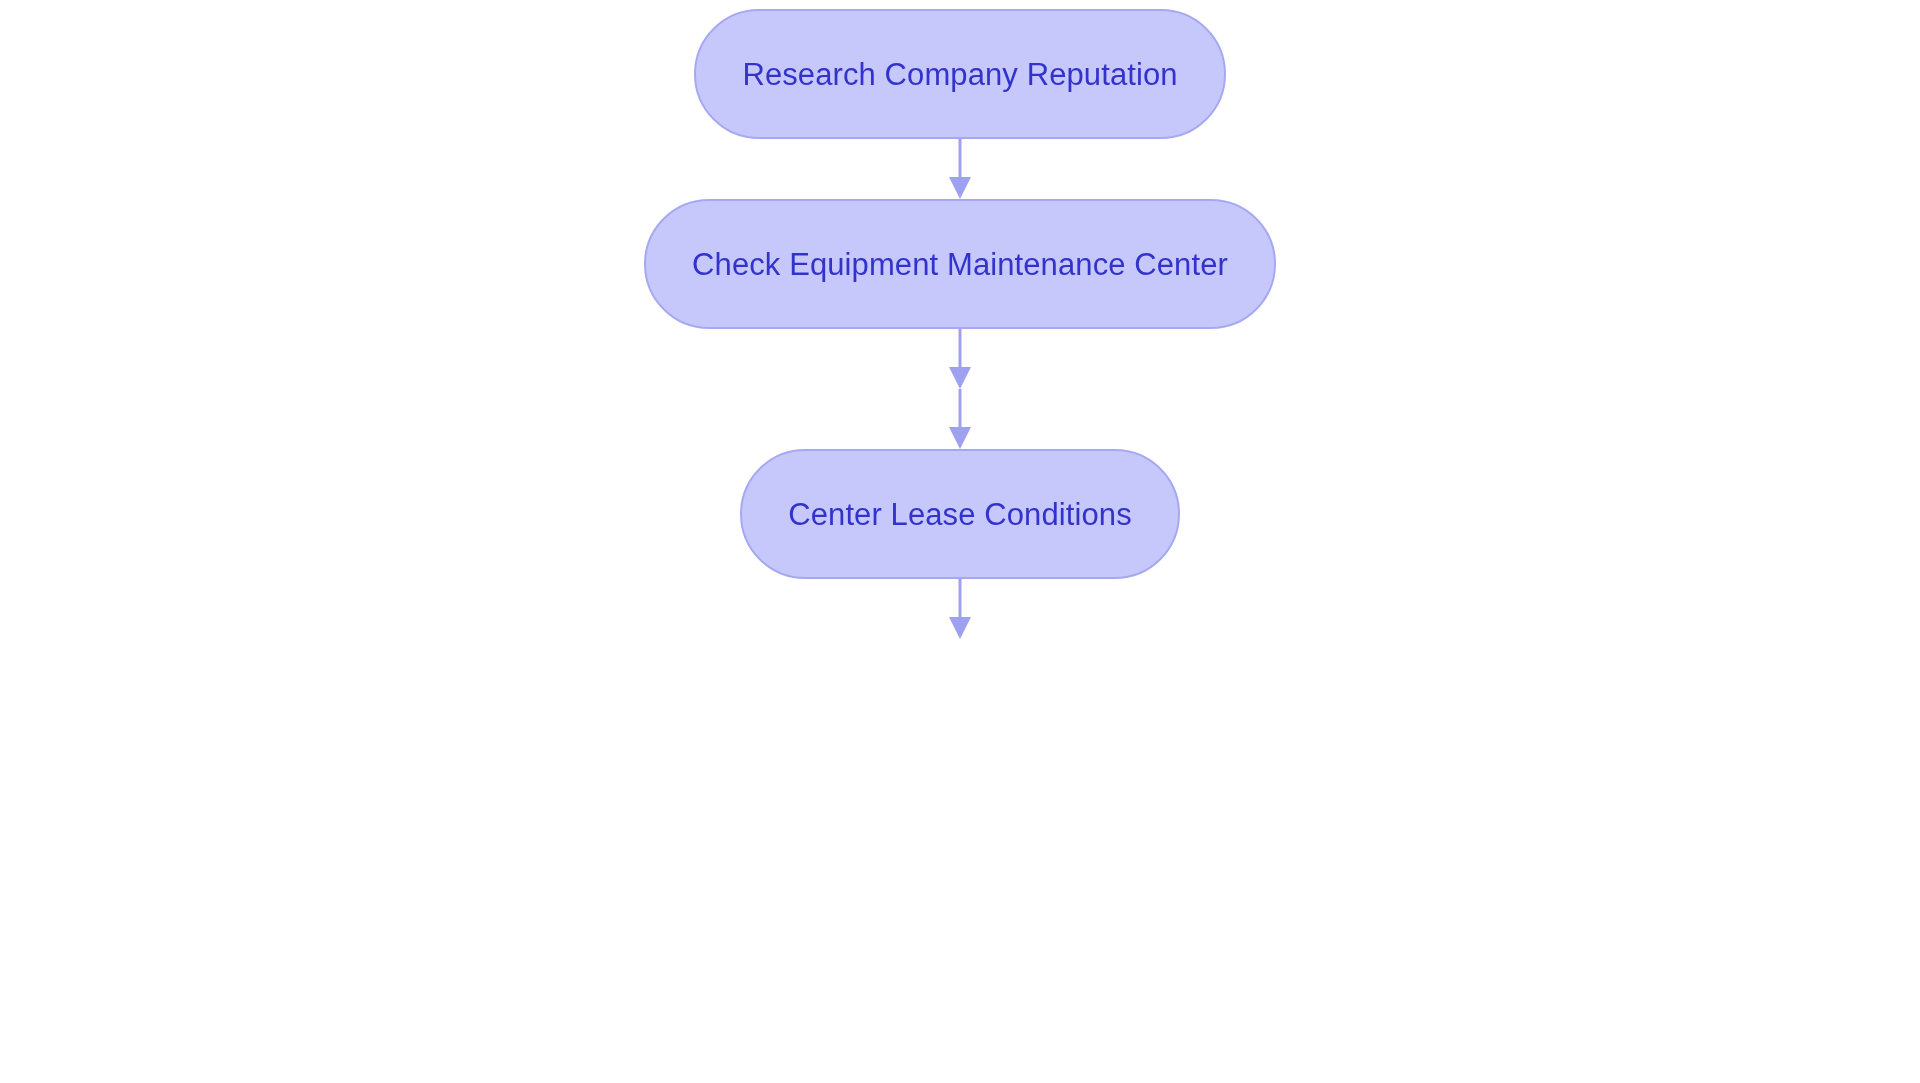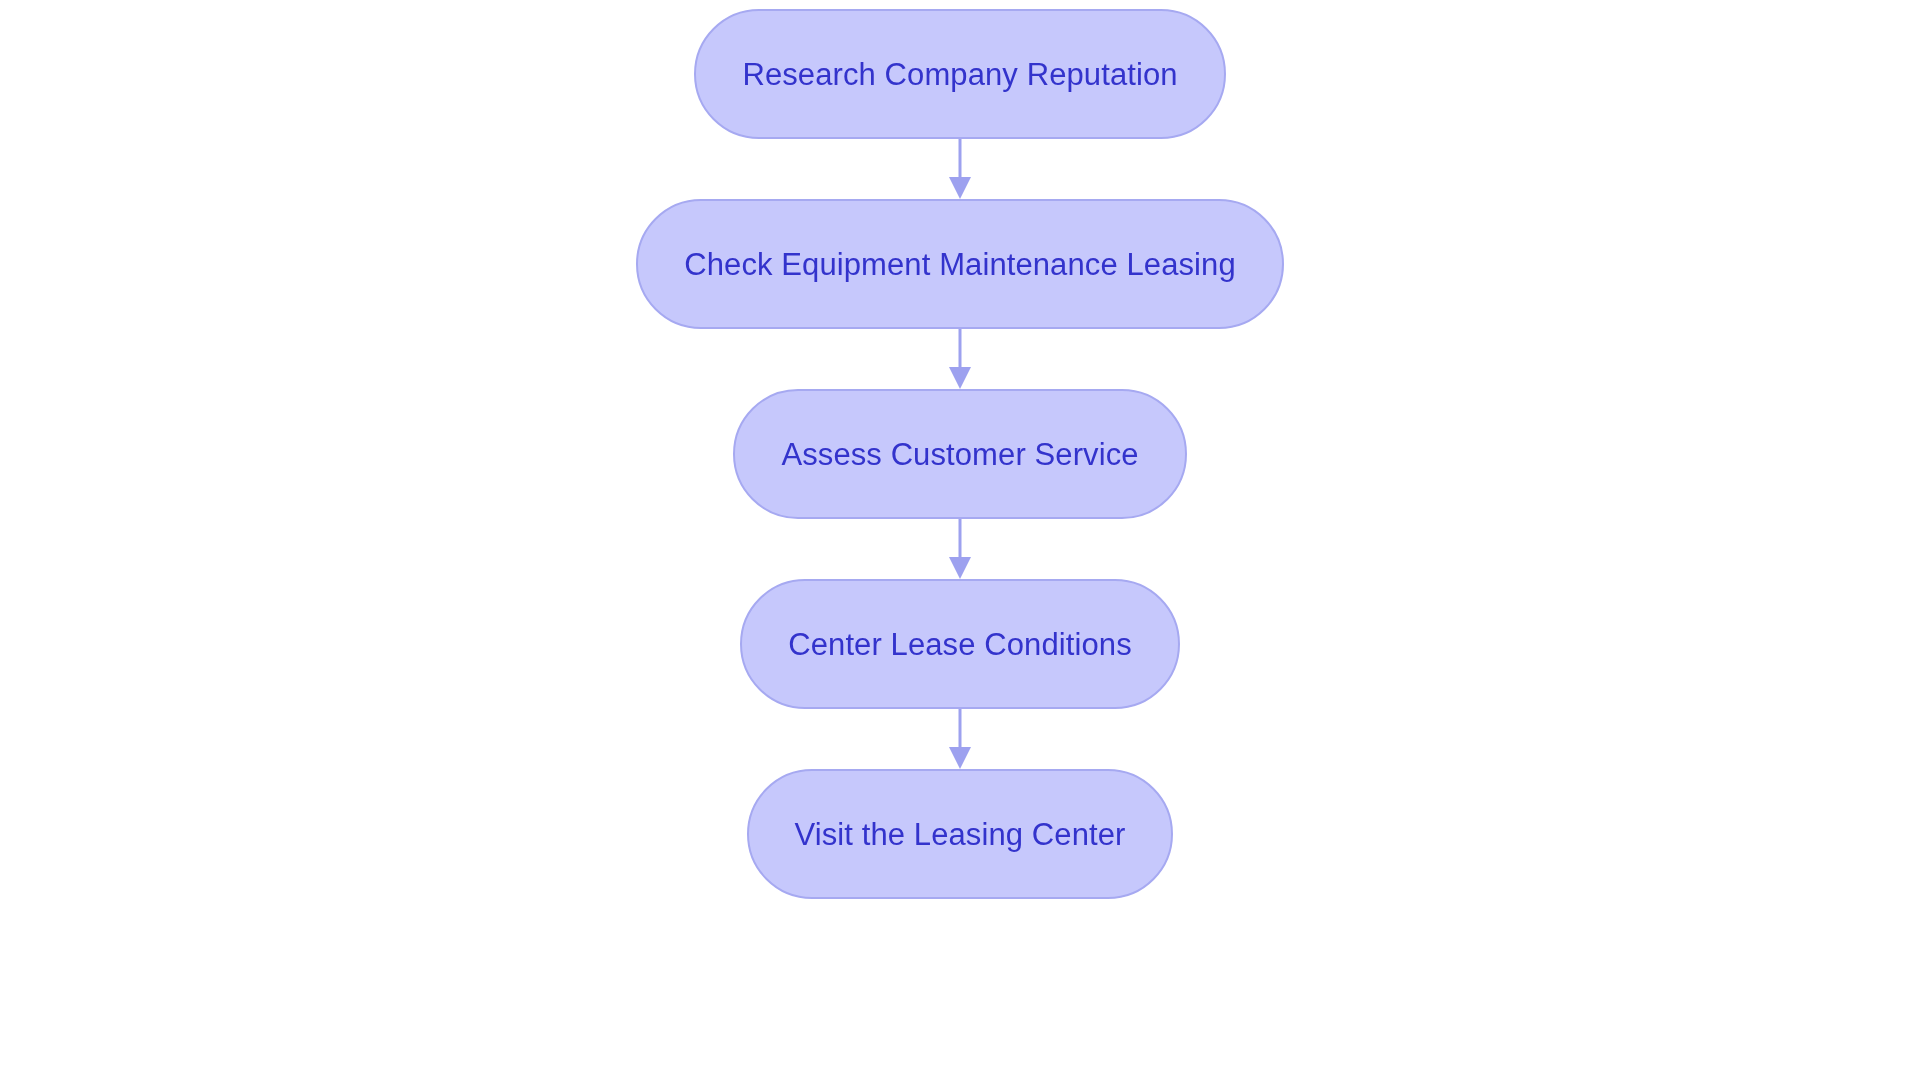--- a/index.html
+++ b/index.html
@@ -98,44 +98,38 @@
     <div class="node">
       <span class="node-label">Research Company Reputation</span>
     </div>
 
     <div class="connector">
       <span class="conn-line"></span>
       <span class="conn-head"></span>
     </div>
 
     <div class="node">
-      <span class="node-label">Check Equipment Maintenance Leasing</span>
+      <span class="node-label">Check Equipment Maintenance Center</span>
     </div>
 
     <div class="connector">
       <span class="conn-line"></span>
       <span class="conn-head"></span>
     </div>
 
-    <div class="node">
-      <span class="node-label">Assess Customer Service</span>
-    </div>
 
     <div class="connector">
       <span class="conn-line"></span>
       <span class="conn-head"></span>
     </div>
 
     <div class="node">
       <span class="node-label">Center Lease Conditions</span>
     </div>
 
     <div class="connector">
       <span class="conn-line"></span>
       <span class="conn-head"></span>
     </div>
 
-    <div class="node">
-      <span class="node-label">Visit the Leasing Center</span>
-    </div>
 
   </div>
 </div>
 
 </body></html>

